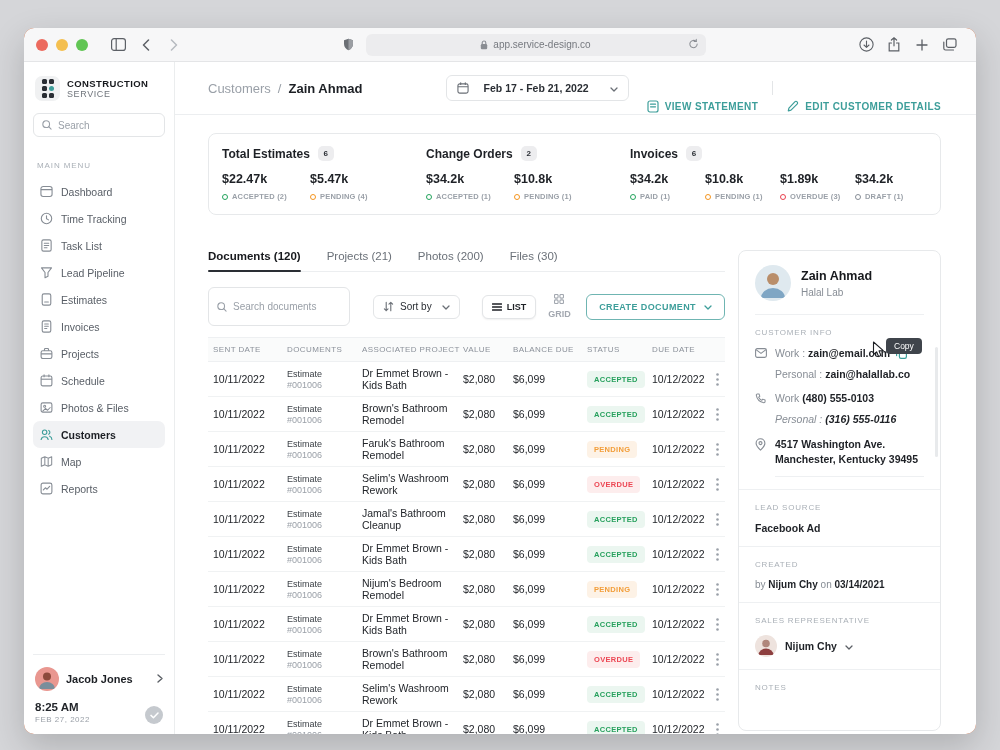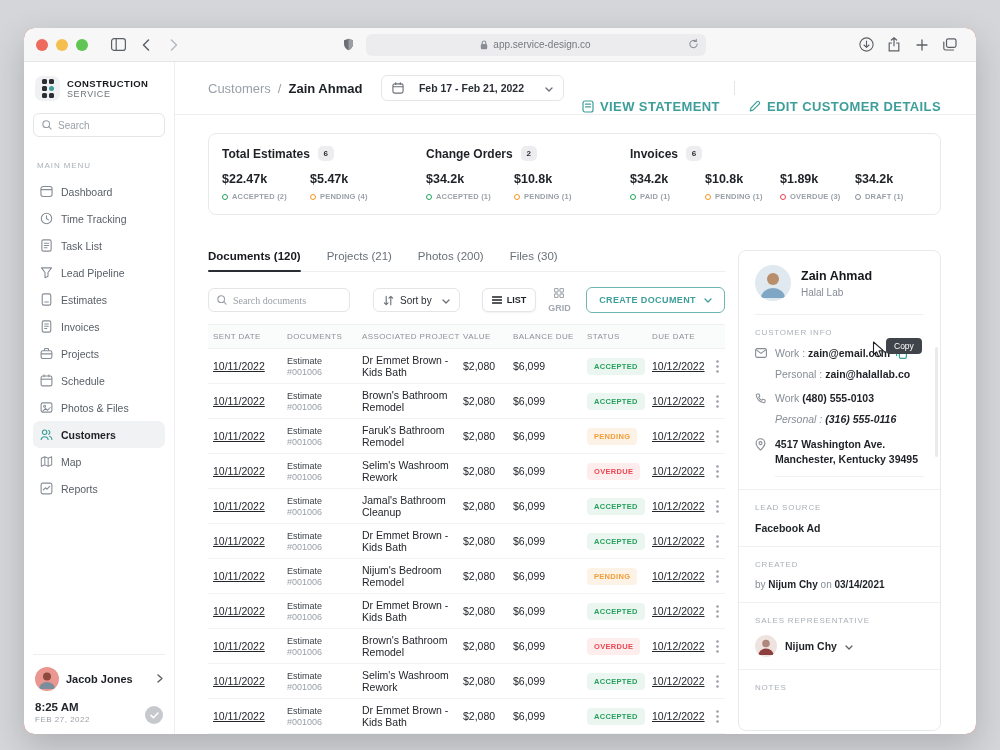--- a/index.html
+++ b/index.html
@@ -43,21 +43,21 @@
   .time-big { font-size:11.5px; color:#23262b; font-weight:bold; }
   .time-date { font-size:8px; letter-spacing:.5px; color:#9aa0a8; margin-top:2px; }
   .check-circle { margin-left:auto; width:18px; height:18px; border-radius:50%; background:#c5c9ce; color:#fff; display:flex; align-items:center; justify-content:center; align-self:flex-end; }
   
   .main { flex:1; display:flex; flex-direction:column; min-width:0; }
   .page-head { height:53px; border-bottom:1px solid #eceef0; display:flex; align-items:center; padding:0 35px 0 33px; flex:0 0 auto; }
   .crumb { font-size:13px; color:#9aa0a8; display:flex; gap:7px; align-items:center; }
   .crumb .cur { color:#1c1f24; font-weight:bold; }
   .date-pill { margin-left:auto; height:26px; border:1px solid #e3e5e7; border-radius:6px; display:flex; align-items:center; gap:15px; padding:0 10px; font-size:10.5px; font-weight:bold; color:#2a2e34; cursor:pointer; }
   .date-pill .icn, .date-pill .chev { color:#6a6f76; }
-  .head-link { display:flex; align-items:center; gap:6px; font-size:13px; font-weight:bold; letter-spacing:.4px; color:#3d9e9a; cursor:pointer; white-space:nowrap;margin-top:36px; }
+  .head-link { display:flex; align-items:center; gap:6px; font-size:10px; font-weight:bold; letter-spacing:.4px; color:#3d9e9a; cursor:pointer; white-space:nowrap;margin-top:36px; }
   .head-sep { width:1px; height:14px; background:#e3e5e7; margin:0 14px; }
   .head-actions { display:flex; align-items:center; margin-left:18px; }
   .content { flex:1; padding:18px 35px 0 33px; overflow:hidden; }
   
   .stats-card { border:1px solid #e7e9eb; border-radius:8px; height:82px; display:flex; padding:12px 13px; }
   .stat-group { width:204px; flex:0 0 auto; }
   .stat-group:last-child { width:auto; flex:1; }
   .sg-title { display:flex; align-items:center; gap:8px; font-size:12px; font-weight:bold; color:#1e2126; }
   .sg-badge { min-width:16px; height:15px; background:#ededef; border-radius:5px; font-size:8px; font-weight:bold; color:#2a2e34; display:flex; align-items:center; justify-content:center; padding:0 4px; }
   .sg-items { display:flex; margin-top:11px; }
@@ -70,35 +70,35 @@
   
   .body-row { display:flex; gap:13px; margin-top:35px; height:483px; }
   .left-col { flex:1; min-width:0; display:flex; flex-direction:column; }
   
   .tabs { display:flex; gap:26px; border-bottom:1px solid #eceef0; }
   .tab { font-size:11.5px; color:#6a7078; padding-bottom:9px; cursor:pointer; position:relative; }
   .tab.active { color:#17191d; font-weight:bold; }
   .tab.active:after { content:""; position:absolute; left:0; right:0; bottom:-1px; height:2px; background:#2a2e34; border-radius:2px; }
   
   .doc-toolbar { display:flex; align-items:center; margin-top:15px; }
-  .doc-search { width:142px; height:24px; border:1px solid #e3e5e7; border-radius:6px; display:flex; align-items:center; gap:6px; padding:0 8px; color:#9aa0a8;font-family:Liberation Serif, serif; }
+  .doc-search { width:142px; height:39px; border:1px solid #e3e5e7; border-radius:6px; display:flex; align-items:center; gap:6px; padding:0 8px; color:#9aa0a8; }
   .doc-search input { border:none; outline:none; width:100%; font-size:10px; background:transparent; color:#3c4046; font-family:inherit; }
   .doc-search input::placeholder { color:#9aa0a8; }
   .sort-pill { margin-left:23px; height:24px; border:1px solid #e3e5e7; border-radius:6px; display:flex; align-items:center; gap:6px; padding:0 9px; font-size:10px; color:#2a2e34; cursor:pointer; }
   .sort-pill .chev, .sort-pill .icn { color:#6a6f76; }
   .seg { margin-left:22px; display:flex; align-items:center; gap:8px; }
   .seg-list { height:24px; border:1px solid #e3e5e7; border-radius:6px; background:#fff; box-shadow:0 1px 2px rgba(0,0,0,.06); display:flex; align-items:center; gap:5px; padding:0 9px; font-size:9px; font-weight:bold; color:#1e2126; cursor:pointer; }
   .seg-grid { display:flex; align-items:center; gap:5px; font-size:9px; font-weight:bold; color:#a3a8b0; cursor:pointer; padding:0 4px;flex-direction:column; }
   .create-btn { margin-left:auto; height:26px; border:1px solid #6fb5b2; border-radius:6px; color:#3d9e9a; font-size:9px; font-weight:bold; letter-spacing:.4px; display:flex; align-items:center; gap:8px; padding:0 12px; background:#fff; cursor:pointer; }
   
   .table { margin-top:11px; font-size:10.5px; }
   .t-row { display:grid; grid-template-columns:74px 75px 101px 50px 74px 65px 60px 1fr; align-items:center; padding-left:5px; }
   .t-head { height:25px; background:#fafbfb; border-top:1px solid #eef0f2; border-bottom:1px solid #eef0f2; font-size:8px; letter-spacing:.4px; color:#8b919a; }
   .t-body .t-row { height:35px; border-bottom:1px solid #f0f2f3; cursor:pointer; }
-  .c-date { color:#23262b;text-decoration:underline; }
+  .c-date { color:#23262b; }
   .c-doc div:first-child { font-size:9px; color:#3c4147; }
   .c-doc div:last-child { font-size:9px; color:#9aa0a8; margin-top:1px; }
   .c-proj { color:#23262b; padding-right:6px; }
   .c-money { color:#23262b; }
   .pill { display:inline-block; font-size:7.5px; font-weight:bold; letter-spacing:.3px; padding:4px 7px; border-radius:4px; }
   .pill.accepted { color:#26a05d; background:#ebf6f0; }
   .pill.pending { color:#f29d38; background:#fdf2e6; }
   .pill.overdue { color:#ec4653; background:#fdeded; }
   .kebab { color:#9aa0a8; display:flex; justify-content:flex-end; padding-right:6px; cursor:pointer; }
   

